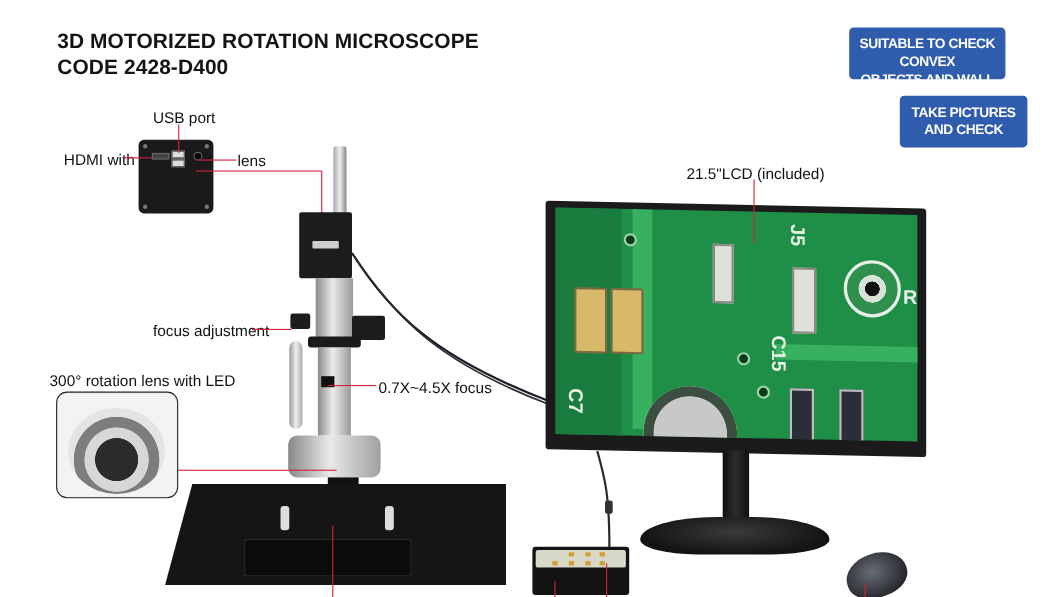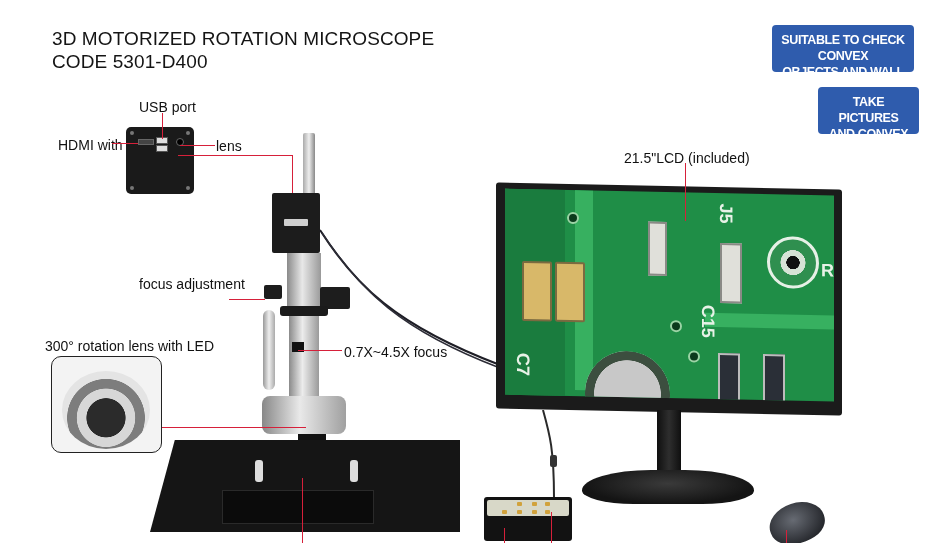--- a/index.html
+++ b/index.html
@@ -1,21 +1,21 @@
 <!DOCTYPE html>
 <html><head>
 <meta charset="utf-8">
 <style>
   html, body { margin:0; padding:0; }
   body { width:949px; height:543px; position:relative; overflow:hidden; background:#ffffff; font-family:"Liberation Sans", sans-serif; color:#111; }
   .abs { position:absolute; }
-  .title { left:52px; top:27px; font-weight:normal; font-size:19px; line-height:23px; letter-spacing:0.1px; color:#141414; }
+  .title { left:52px; top:27px; font-weight:bold; font-size:19px; line-height:23px; letter-spacing:0.1px; color:#141414; }
   .badge { background:#2f5cad; color:#fff; font-weight:bold; font-size:12.5px; line-height:16px; border-radius:4px; text-align:center; letter-spacing:-0.4px; padding:7px 6px; box-sizing:border-box; }
   .badge1 { left:772px; top:25px; width:142px; height:47px; }
-  .badge2 { left:818px; top:87px; width:101px; height:47px; }
+  .badge2 { left:818px; top:87px; width:116px; height:47px; }
   .label { font-size:14px; color:#111; white-space:nowrap; }
   .line { position:absolute; background:#d6203a; }
   
   .cam-back { left:126px; top:127px; width:68px; height:67px; background:#1a1a1a; border-radius:5px; }
   .cam-back .screw { position:absolute; width:4px; height:4px; border-radius:50%; background:#777; }
   .cam-back .hdmi { position:absolute; left:12px; top:12px; width:14px; height:4px; background:#444; border:1px solid #666; }
   .cam-back .usb { position:absolute; left:30px; top:10px; width:10px; height:5px; background:#ddd; border:1px solid #555; }
   .cam-back .usb2 { top:18px; }
   .cam-back .pwr { position:absolute; left:50px; top:11px; width:6px; height:6px; border-radius:50%; background:#000; border:1px solid #666; }
   
@@ -54,30 +54,30 @@
   .ctrl { left:484px; top:497px; width:88px; height:44px; background:#121212; border-radius:3px; }
   .ctrl .face { position:absolute; left:3px; top:3px; right:3px; height:16px; background:#d8d8c8; border-radius:2px; }
   .ctrl .b { position:absolute; width:5px; height:4px; background:#d1a23c; border-radius:1px; }
   .mouse { left:769px; top:503px; width:56px; height:40px; background:radial-gradient(ellipse at 45% 40%, #676b73, #25272c 75%); border-radius:50% 50% 45% 45%; transform:rotate(-18deg); }
 </style>
 </head>
 <body>
 
 <div class="abs title">
   <div>3D MOTORIZED ROTATION MICROSCOPE</div>
-  <div>CODE 5301-D400</div>
+  <div>CODE 2428-D400</div>
 </div>
 
 <div class="abs badge badge1">
   <div>SUITABLE TO CHECK CONVEX</div>
   <div>OBJECTS AND WALL OF HOLE</div>
 </div>
 <div class="abs badge badge2">
   <div>TAKE PICTURES</div>
-  <div>AND CONVEX</div>
+  <div>AND CHECK</div>
 </div>
 
 <div class="abs cam-back">
   <div class="screw" style="left:4px;top:4px"></div>
   <div class="screw" style="right:4px;top:4px"></div>
   <div class="screw" style="left:4px;bottom:4px"></div>
   <div class="screw" style="right:4px;bottom:4px"></div>
   <div class="hdmi"></div>
   <div class="usb"></div>
   <div class="usb usb2"></div>
@@ -105,21 +105,21 @@
 <div class="abs tube2"></div>
 <div class="abs zoombtn"></div>
 <div class="abs rotlens"></div>
 <div class="abs objective"></div>
 <div class="abs base"></div>
 <div class="abs stage"></div>
 <div class="abs clip1"></div>
 <div class="abs clip2"></div>
 <div class="line" style="left:302px;top:478px;width:1px;height:65px;"></div>
 
-<div class="abs label" style="left:139px;top:276px;">focus adjustment</div>
+<div class="abs label" style="left:139px;top:292px;">focus adjustment</div>
 <div class="line" style="left:229px;top:299px;width:36px;height:1px;"></div>
 <div class="abs label" style="left:344px;top:344px;">0.7X~4.5X focus</div>
 <div class="line" style="left:298px;top:350px;width:44px;height:1px;"></div>
 
 <div class="abs label" style="left:45px;top:338px;">300° rotation lens with LED</div>
 <div class="abs inset">
     <div class="outer"></div>
   </div>
 <div class="line" style="left:162px;top:427px;width:144px;height:1px;"></div>
 

